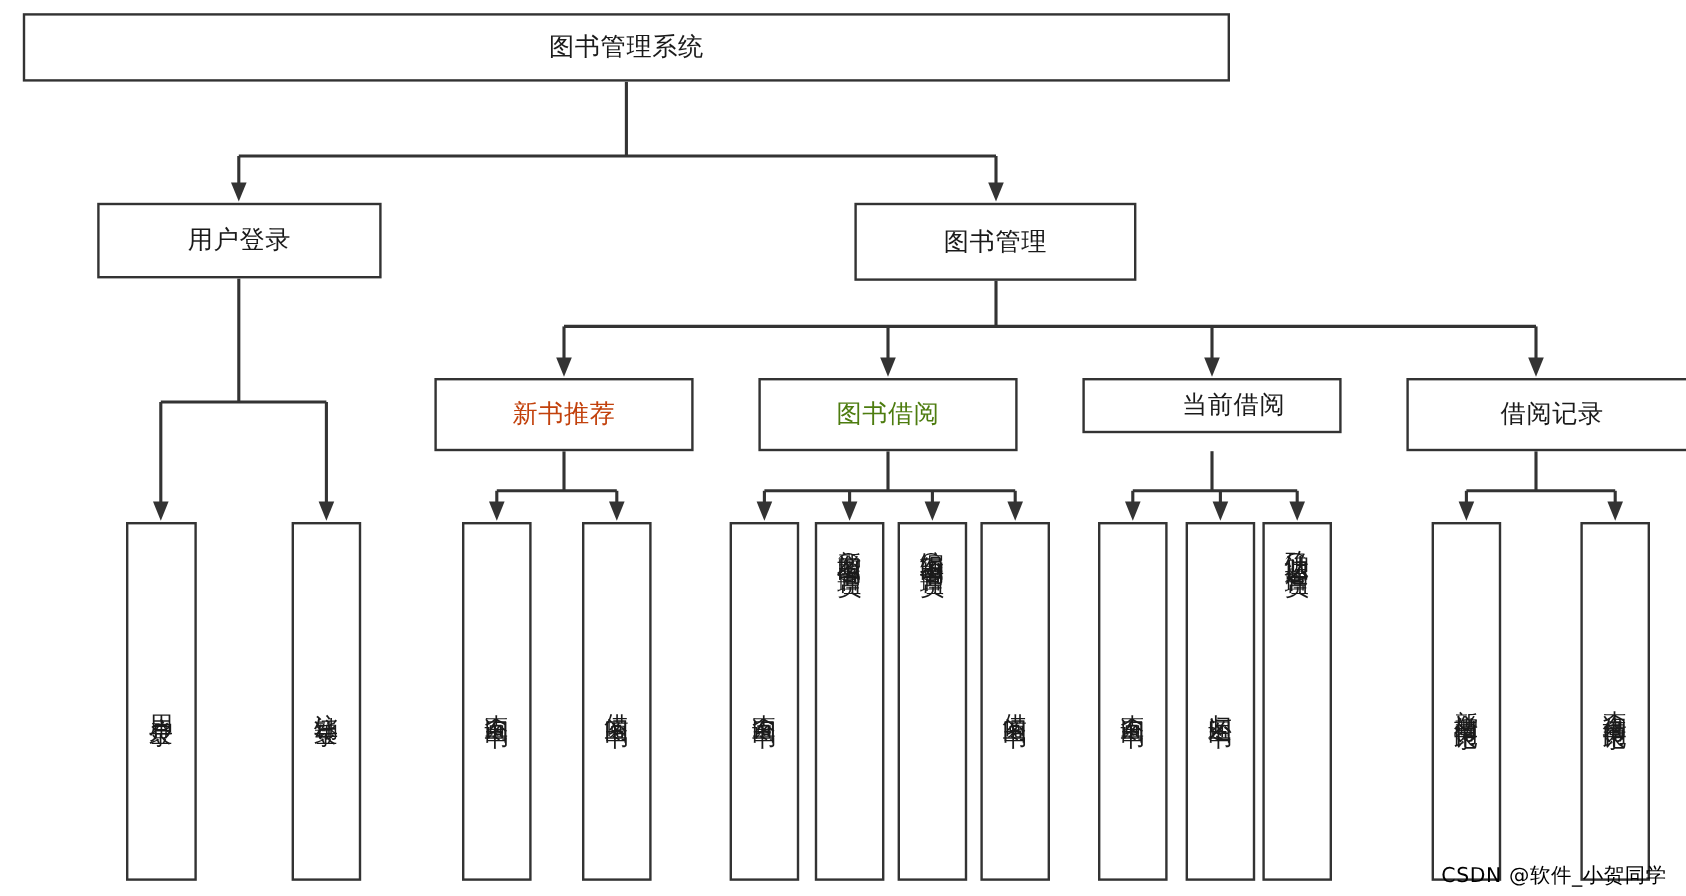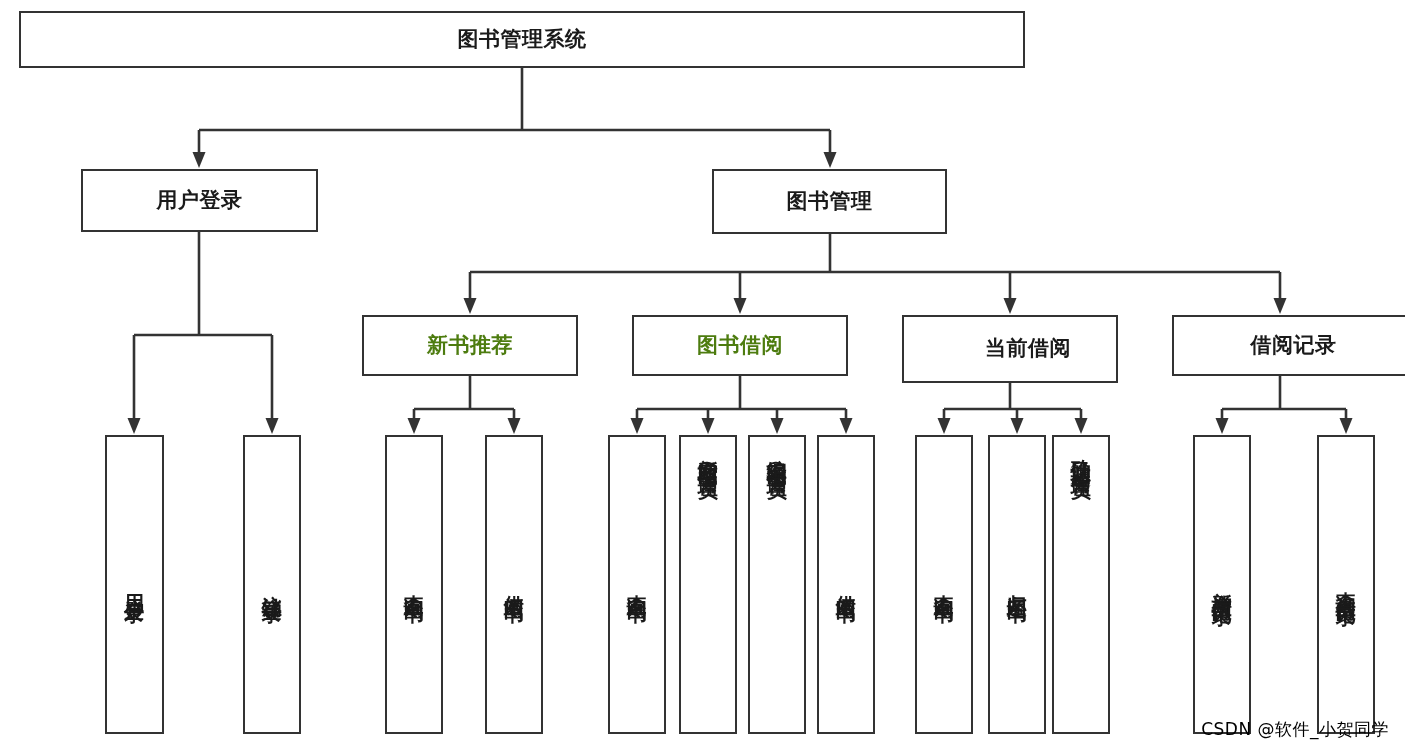--- a/index.html
+++ b/index.html
@@ -26,21 +26,20 @@
     align-items: center;
     justify-content: center;
   }
   .node-label {
     color: #1a1a1a;
     font-size: 21px;
     line-height: 1.22;
     letter-spacing: 0.5px;
     text-align: center;
     white-space: nowrap;
-    font-weight: bold;
   }
   .node-box.vertical .node-label {
     writing-mode: vertical-rl;
     text-orientation: upright;
     letter-spacing: 3px;
     font-size: 20px;
   }
   .node-box.vertical {
     align-items: flex-start;
     padding-top: 6px;
@@ -129,26 +128,26 @@
       <div class="node-box" style="left: 19px; top: 11px; width: 1006px; height: 57px; border-color: rgb(51, 51, 51);">
         <span class="node-label" style="color: rgb(26, 26, 26);">图书管理系统</span>
       </div>
       <div class="node-box" style="left: 81px; top: 169px; width: 237px; height: 63px; border-color: rgb(51, 51, 51);">
         <span class="node-label" style="color: rgb(26, 26, 26);">用户登录</span>
       </div>
       <div class="node-box" style="left: 712px; top: 169px; width: 235px; height: 65px; border-color: rgb(51, 51, 51);">
         <span class="node-label" style="color: rgb(26, 26, 26);">图书管理</span>
       </div>
       <div class="node-box" style="left: 362px; top: 315px; width: 216px; height: 61px; border-color: rgb(51, 51, 51);">
-        <span class="node-label" style="color: #4d7c0f;">新书推荐</span>
+        <span class="node-label" style="color: #c2410c;">新书推荐</span>
       </div>
       <div class="node-box" style="left: 632px; top: 315px; width: 216px; height: 61px; border-color: rgb(51, 51, 51);">
         <span class="node-label" style="color: #4d7c0f;">图书借阅</span>
       </div>
-      <div class="node-box" style="left: 902px; top: 315px; width: 216px; height: 68px; border-color: rgb(51, 51, 51); padding-left: 36px;">
+      <div class="node-box" style="left: 902px; top: 315px; width: 216px; height: 46px; border-color: rgb(51, 51, 51); padding-left: 36px;">
         <span class="node-label" style="color: rgb(26, 26, 26);">当前借阅</span>
       </div>
       <div class="node-box" style="left: 1172px; top: 315px; width: 243px; height: 61px; border-color: rgb(51, 51, 51);">
         <span class="node-label" style="color: rgb(26, 26, 26);">借阅记录</span>
       </div>
       <div class="node-box vertical centered" style="left: 105px; top: 435px; width: 59px; height: 299px; border-color: rgb(51, 51, 51);">
         <span class="node-label" style="color: rgb(26, 26, 26);">用户登录</span>
       </div>
       <div class="node-box vertical centered" style="left: 243px; top: 435px; width: 58px; height: 299px; border-color: rgb(51, 51, 51);">
         <span class="node-label" style="color: rgb(26, 26, 26);">注销登录</span>

